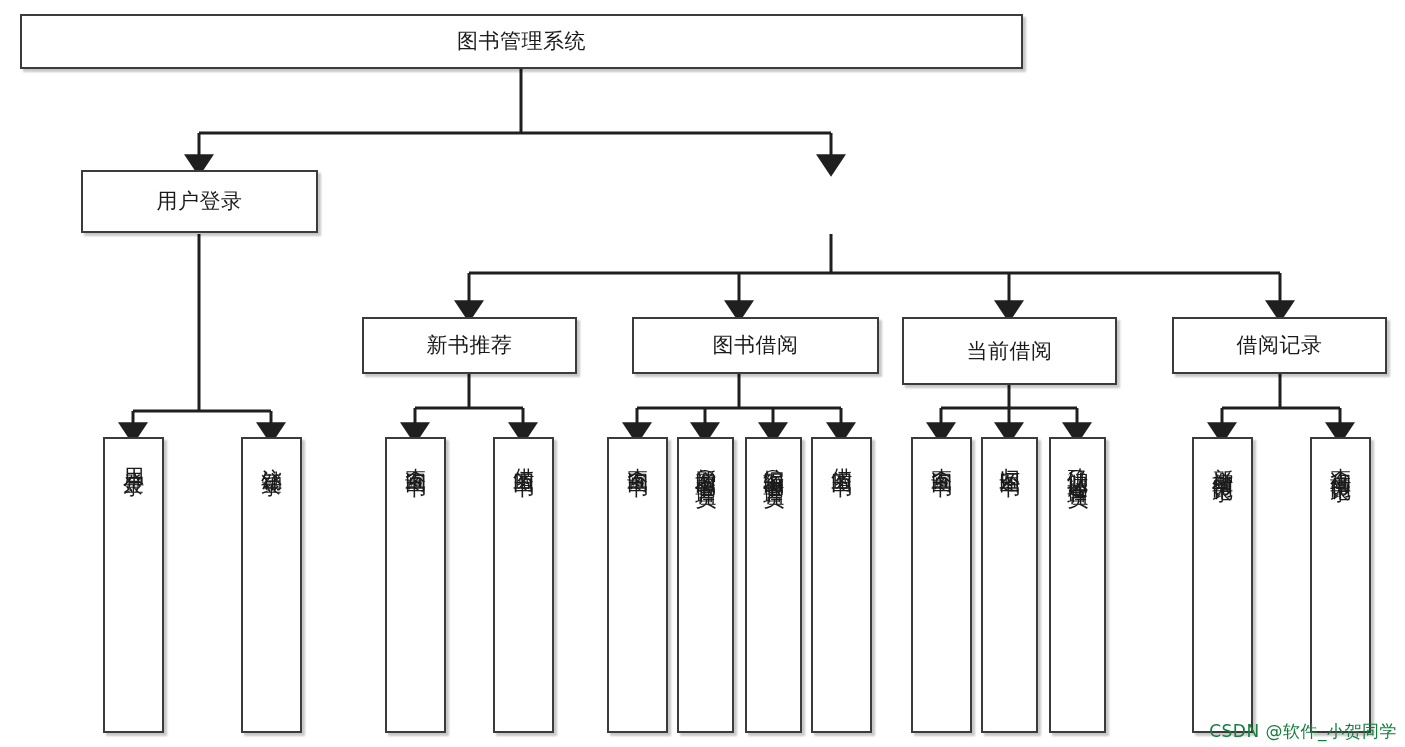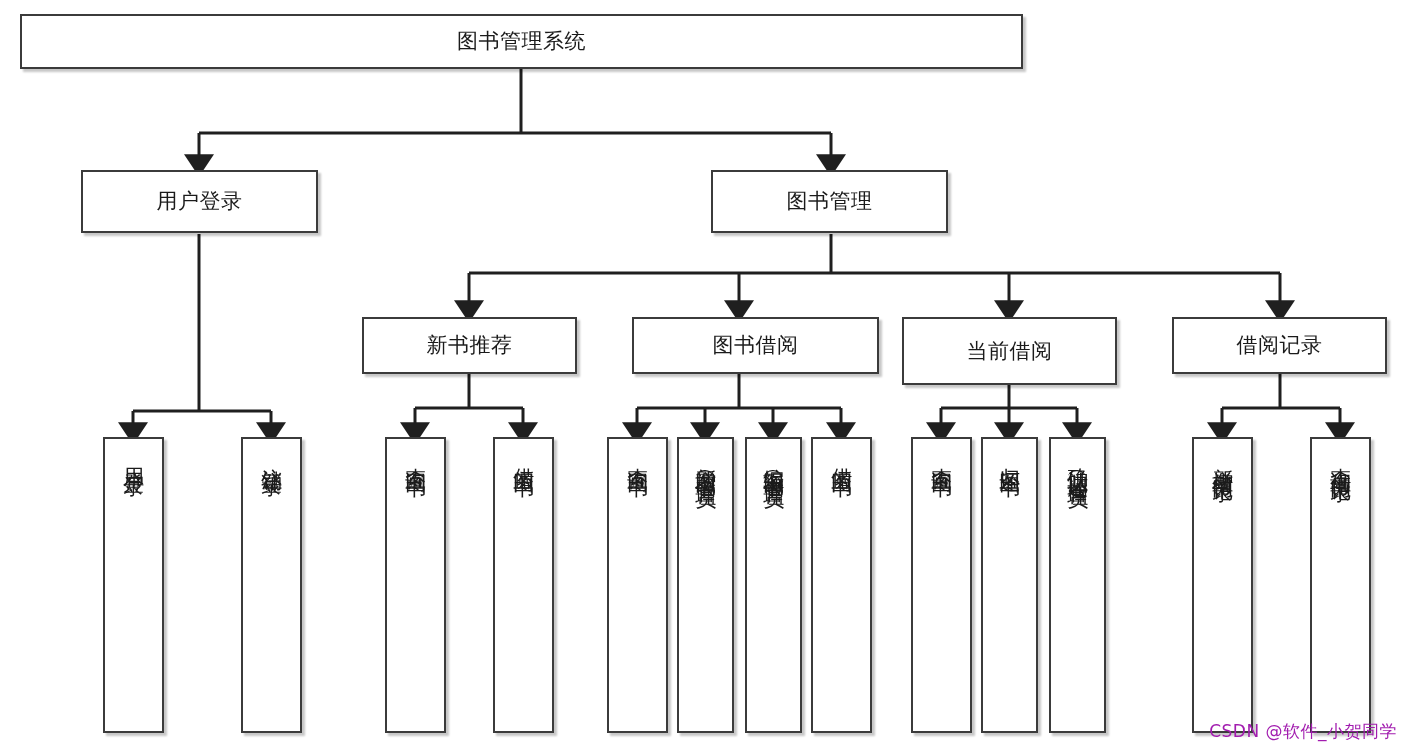--- a/index.html
+++ b/index.html
@@ -57,21 +57,21 @@
     left: 0;
     top: 0;
     width: 1405px;
     height: 747px;
     pointer-events: none;
   }
   .watermark {
     position: absolute;
     right: 8px;
     bottom: 4px;
-    color: #a21caf;
+    color: #15803d;
     font-size: 17px;
     white-space: nowrap;
     letter-spacing: 0.5px;
   }
 </style>
 </head>
 <body>
 
 <div id="diagram-root">
 
@@ -125,23 +125,20 @@
     </g>
   </svg>
 
   <div class="node-box" style="left:20px; top:14px; width:1003px; height:55px;">
     <span class="node-label">图书管理系统</span>
   </div>
 
   <div class="node-box" style="left:81px; top:170px; width:237px; height:63px;">
     <span class="node-label">用户登录</span>
   </div>
-  <div class="node-box" style="left:711px; top:170px; width:237px; height:63px;">
-    <span class="node-label">图书管理</span>
-  </div>
 
   <div class="node-box" style="left:362px; top:317px; width:215px; height:57px;align-items:center;">
     <span class="node-label">新书推荐</span>
   </div>
   <div class="node-box" style="left:632px; top:317px; width:247px; height:57px;">
     <span class="node-label">图书借阅</span>
   </div>
   <div class="node-box" style="left:902px; top:317px; width:215px; height:68px;">
     <span class="node-label">当前借阅</span>
   </div>

